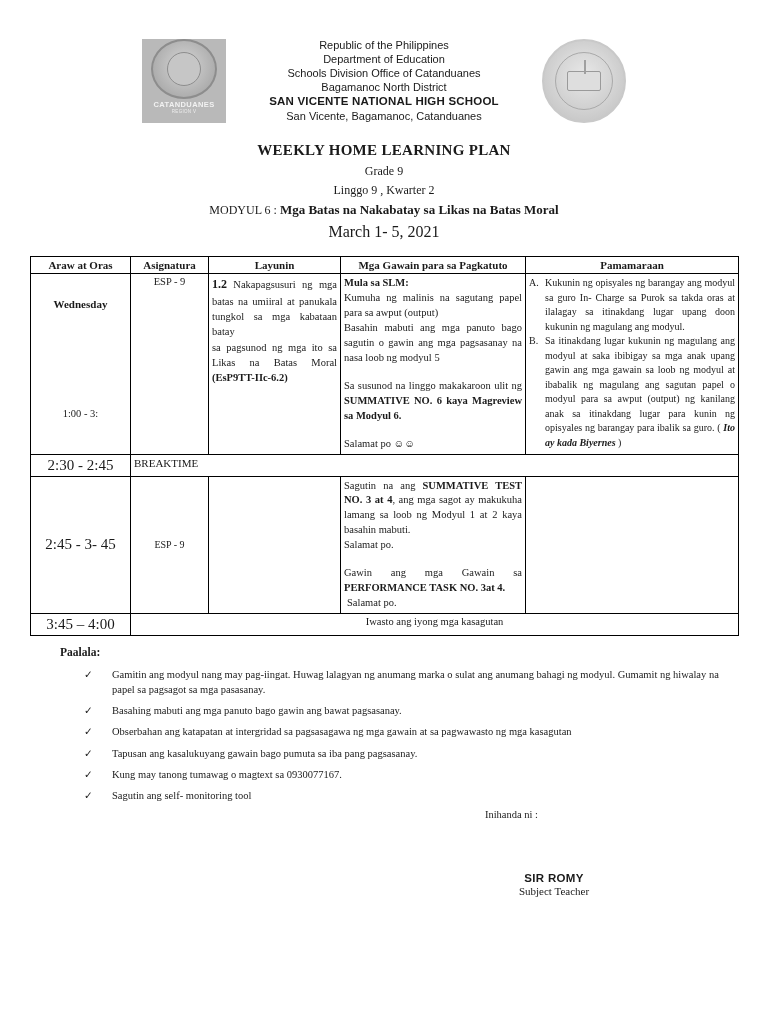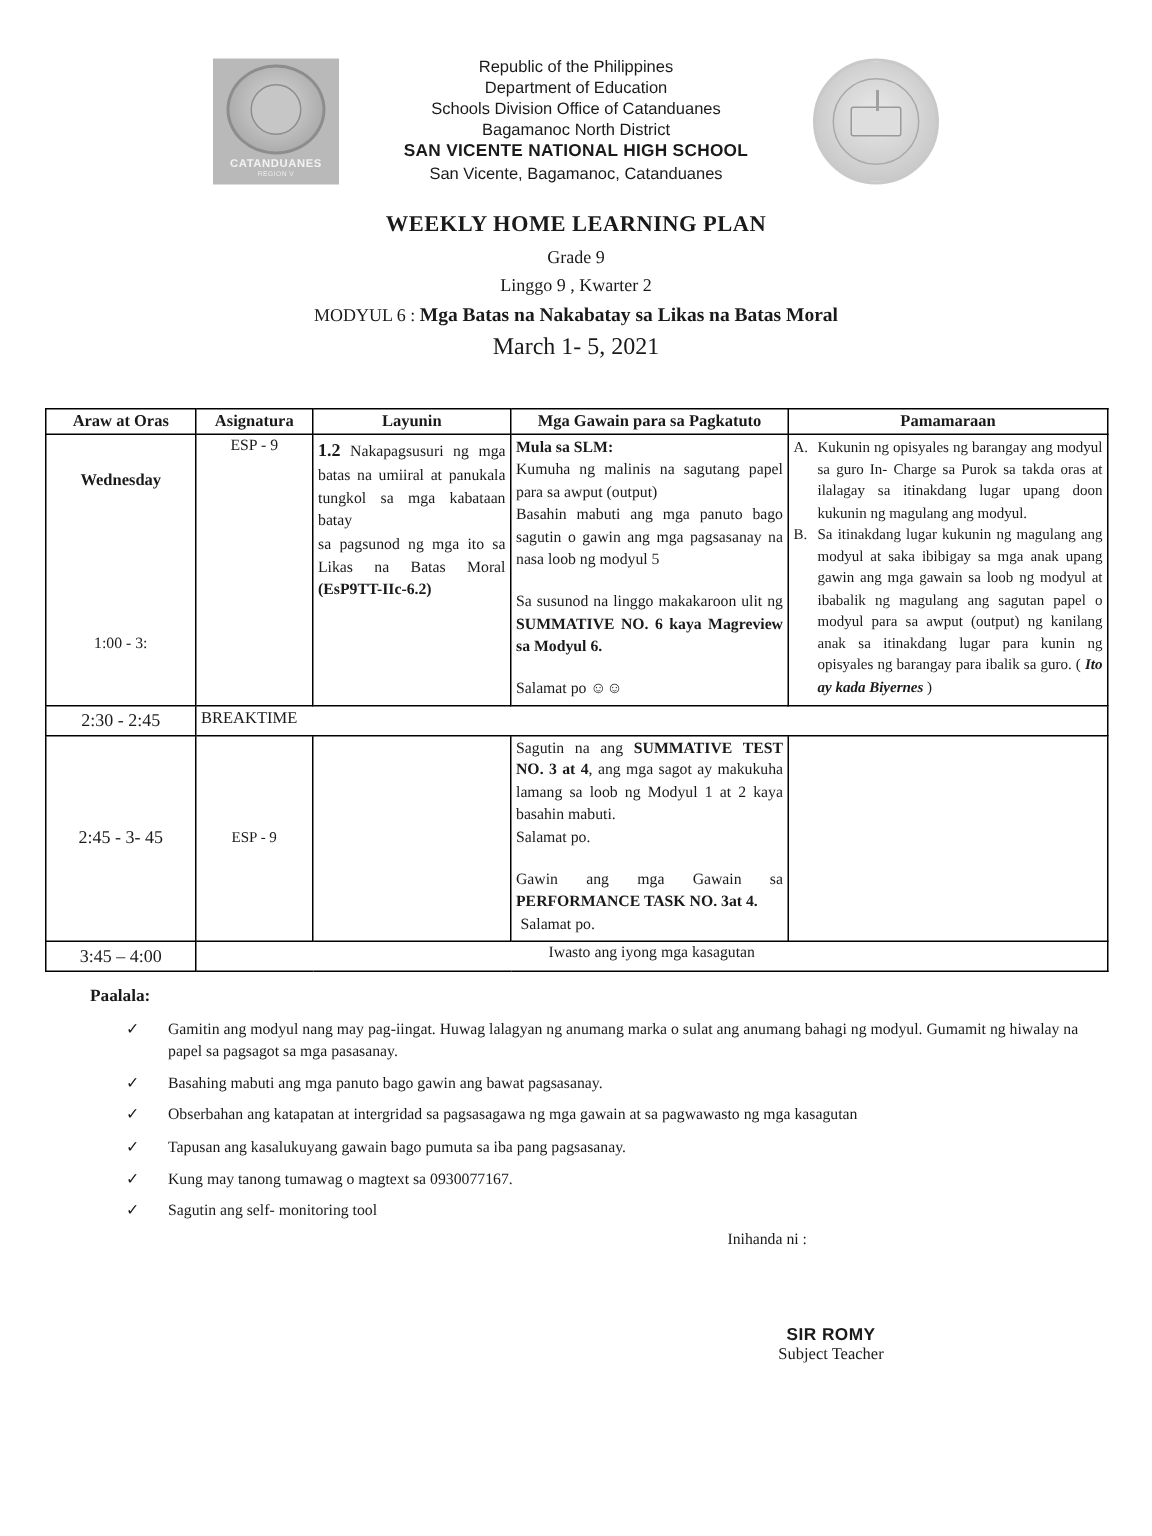--- a/index.html
+++ b/index.html
@@ -23,21 +23,21 @@
     gap: 8px;
   }
   .seal {
     width: 84px; height: 84px;
     flex: 0 0 auto;
     position: relative;
   }
   .seal-left {
     background: #b9b9b9;
     display: flex; flex-direction: column;
-    align-items: center; justify-content: center;
+    align-items: center; justify-content: flex-start;
   }
   .seal-left .ring {
     width: 66px; height: 60px; border-radius: 50%;
     border: 2px solid #8d8d8d;
     background: radial-gradient(circle at 50% 45%, #d7d7d7 0%, #aeaeae 70%, #9a9a9a 100%);
     display: flex; align-items: center; justify-content: center;
     font-size: 5px; color: #5e5e5e; letter-spacing: .5px;
     text-align: center; line-height: 1.1;
     overflow: hidden;
   }
@@ -95,21 +95,21 @@
   .t-main {
     font-size: 15px; font-weight: bold; letter-spacing: .3px;
   }
   .t-grade { font-size: 12px; }
   .t-week { font-size: 12px; }
   .t-modyul { font-size: 12px; }
   .t-modyul b { font-size: 13px; }
   .t-date { font-size: 16px; }
 
   
-  .tbl-wrap { padding: 0 30px; margin-top: 28px; }
+  .tbl-wrap { padding: 0 30px; margin-top: 12px; }
   table.wlp {
     width: 708px;
     border-collapse: collapse;
     table-layout: fixed;
     font-size: 10px;
   }
   table.wlp td, table.wlp th {
     border: 1px solid #000;
     vertical-align: top;
     padding: 2px 3px;
@@ -126,21 +126,21 @@
   .c3 { width: 132px; }
   .c4 { width: 185px; }
   .c5 { width: 213px; }
 
   .cell-center { text-align: center; }
   .day {
     text-align: center; font-weight: bold; font-size: 11px;
     padding-top: 22px;
   }
   .time-mid {
-    text-align: center; font-size: 12px;
+    text-align: center; font-size: 15px;
   }
   .row1-c1 { position: relative; }
   .row1-c1 .time {
     text-align: center; font-size: 10.5px; margin-top: 98px;
   }
   .row1-c2 { text-align: center; font-size: 10.5px; padding-top: 154px; }
   .obj { font-size: 10.5px; line-height: 1.45; text-align: justify; }
   .obj .num { font-weight: bold; font-size: 12px; }
   .obj .code { font-weight: bold; }
   .gaw { font-size: 10.5px; line-height: 1.42; text-align: justify; }

